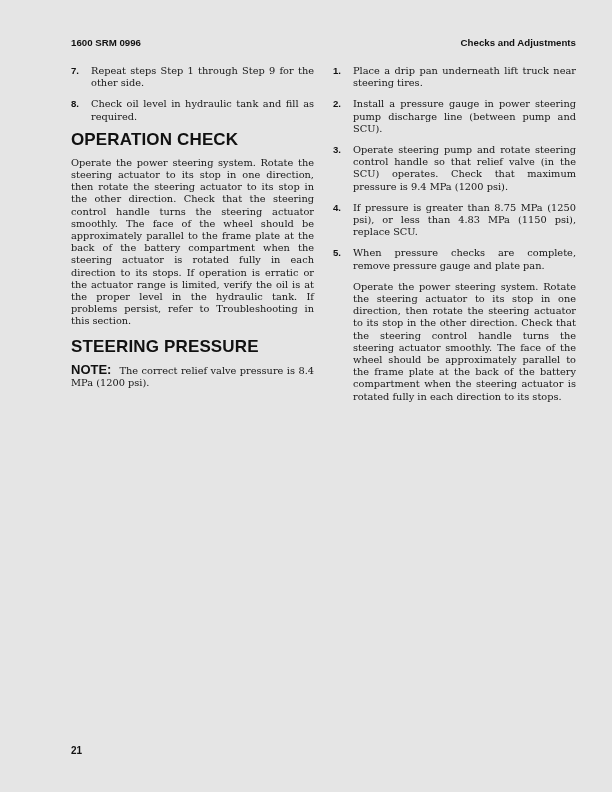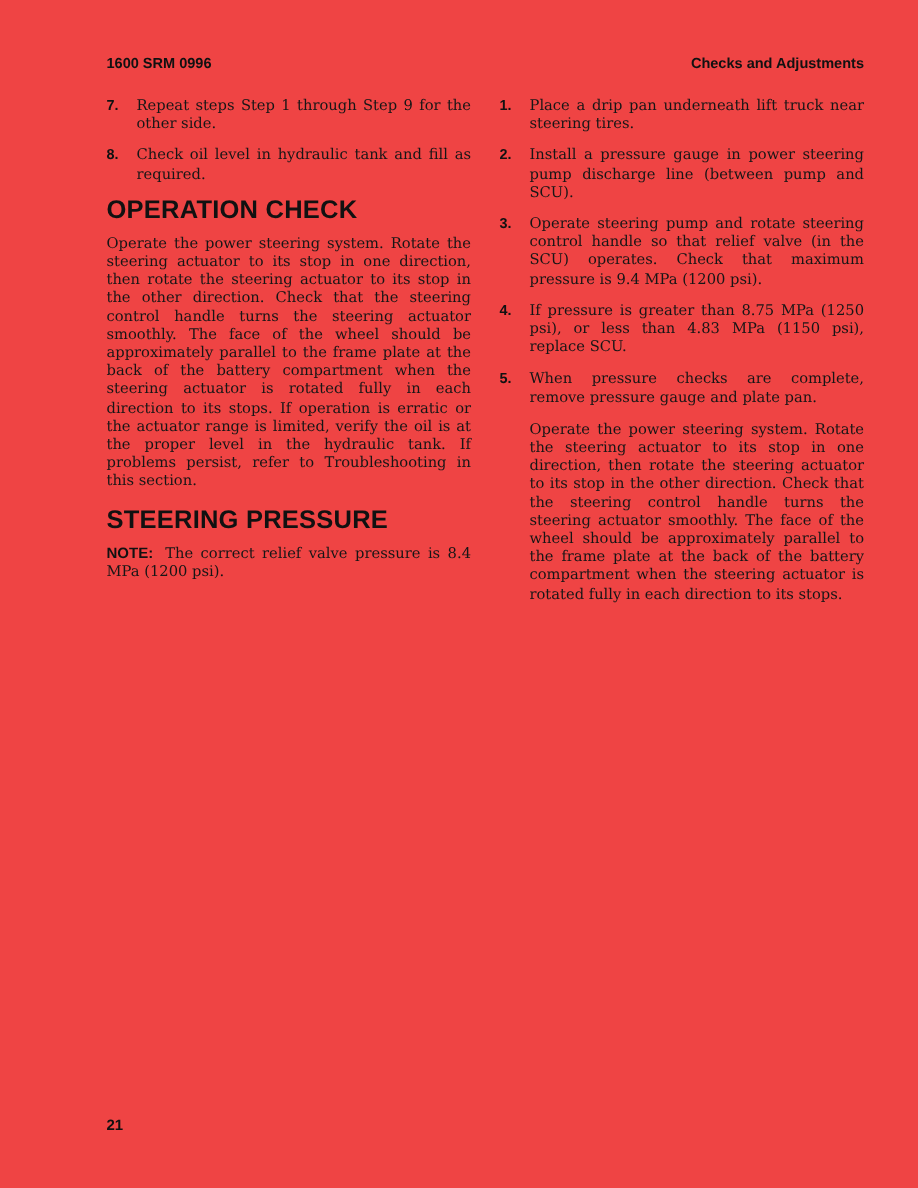--- a/index.html
+++ b/index.html
@@ -6,21 +6,21 @@
   html, body { background: #ffffff; }
   body {
     width: 612px; height: 792px;
     position: relative;
     overflow: hidden;
     font-family: "DejaVu Serif", serif;
     color: #161616;
   }
   .page {
     position: absolute; inset: 0;
-    background: #ef4444;
+    background: #e5e5e5;
     text-decoration: underline;
   }
   .page-header {
     position: absolute;
     top: 38px; left: 71px; width: 505px;
     display: flex;
     justify-content: space-between;
     align-items: baseline;
     font-family: "Liberation Sans", sans-serif;
     font-weight: bold;
@@ -62,21 +62,21 @@
     font-weight: bold;
     font-size: 17px;
     line-height: 13px;
     letter-spacing: 0.15px;
     color: #111111;
     margin: 10px 0 11px 0;
   }
   .note-label {
     font-family: "Liberation Sans", sans-serif;
     font-weight: bold;
-    font-size: 10px;
+    font-size: 13px;
     color: #111111;
     padding-right: 8px;
   }
   .page-footer {
     position: absolute;
     top: 746px; left: 71px; width: 505px;
     text-align: left;
     font-family: "Liberation Sans", sans-serif;
     font-weight: bold;
     font-size: 10px;

